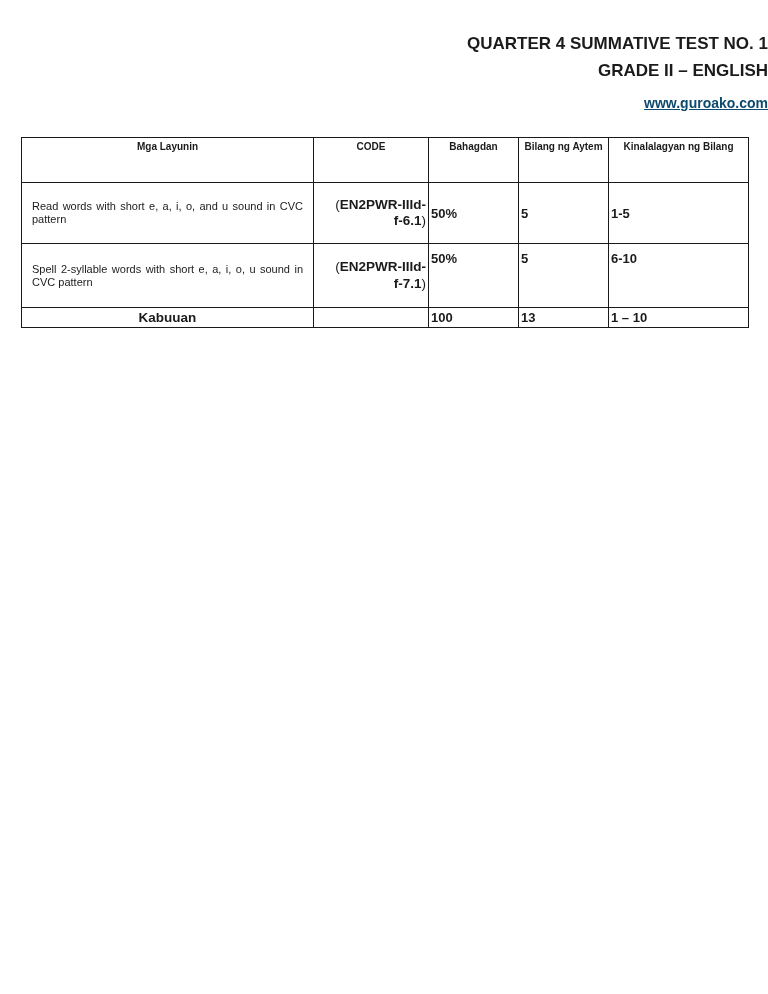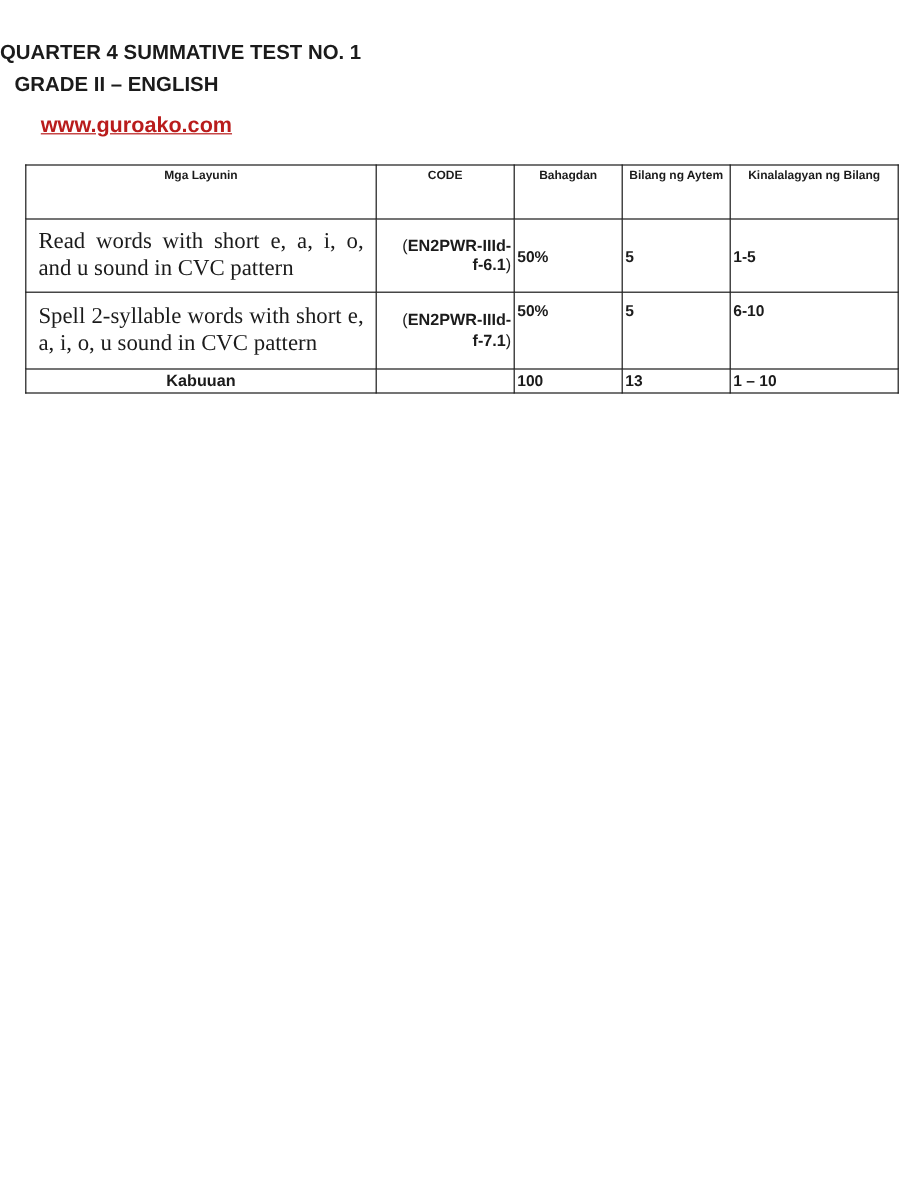--- a/index.html
+++ b/index.html
@@ -2,46 +2,46 @@
 <html><head>
 <meta charset="utf-8">
 <style>
   * { margin:0; padding:0; box-sizing:border-box; }
   html,body { width:768px; height:994px; background:#ffffff; overflow:hidden; }
   body {
     font-family:"Liberation Sans","DejaVu Sans",sans-serif;
     color:#1b1b1b;
     position:relative;
   }
-  .page-header { text-align:left; padding-top:34px; }
+  .page-header { text-align:right; padding-top:34px; }
   .doc-title   { font-size:17px; font-weight:bold; line-height:1.2; }
   .doc-subtitle{ font-size:17px; font-weight:bold; line-height:1.2; margin-top:7px;padding-left:12px; }
   .doc-link-wrap { margin-top:12px; }
   .doc-link {
-    font-size:18px; font-weight:bold;
-    color:#b91c1c; text-decoration:underline;
+    font-size:14px; font-weight:bold;
+    color:#0c4a6e; text-decoration:underline;
     cursor:pointer;
     margin-left:34px;
   }
   table.tos {
     position:absolute; left:21px; top:137px;
     width:727px; border-collapse:collapse; table-layout:fixed;
   }
   .tos td, .tos th { border:1.5px solid #1a1a1a; background:#ffffff; }
   .tos th {
     font-size:10px; font-weight:bold; text-align:center;
     vertical-align:top; padding:3px 4px 0 4px; line-height:1.25;
   }
   tr.hdr-row   { height:45px; }
   tr.body-row1 { height:61px; }
   tr.body-row2 { height:64px; }
   tr.total-row { height:20px; }
   td.obj {
-    font-size:19px; text-align:justify; vertical-align:middle;
-    padding:2px 10px; line-height:1.17;font-family:Liberation Serif, serif;
+    font-size:11px; text-align:justify; vertical-align:middle;
+    padding:2px 10px; line-height:1.17;
   }
   td.code-cell {
     font-size:13.5px; text-align:right; vertical-align:middle;
     line-height:1.2; padding:0 2px;
   }
   .code-bold { font-weight:bold; }
   .paren { font-weight:400; }
   td.val {
     font-size:13px; font-weight:bold; text-align:left;
     vertical-align:middle; padding:0 2px;

